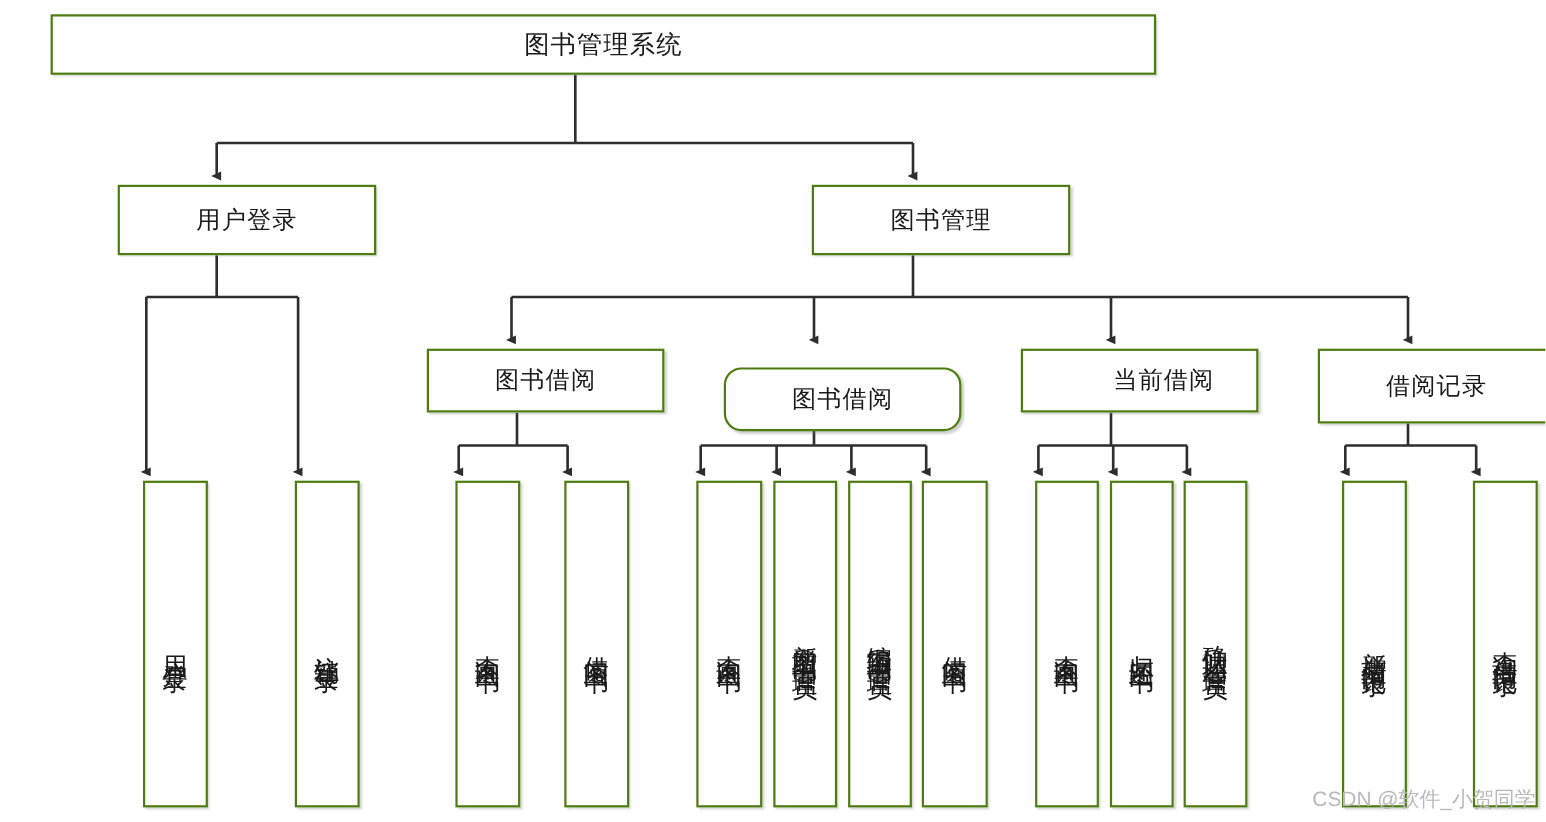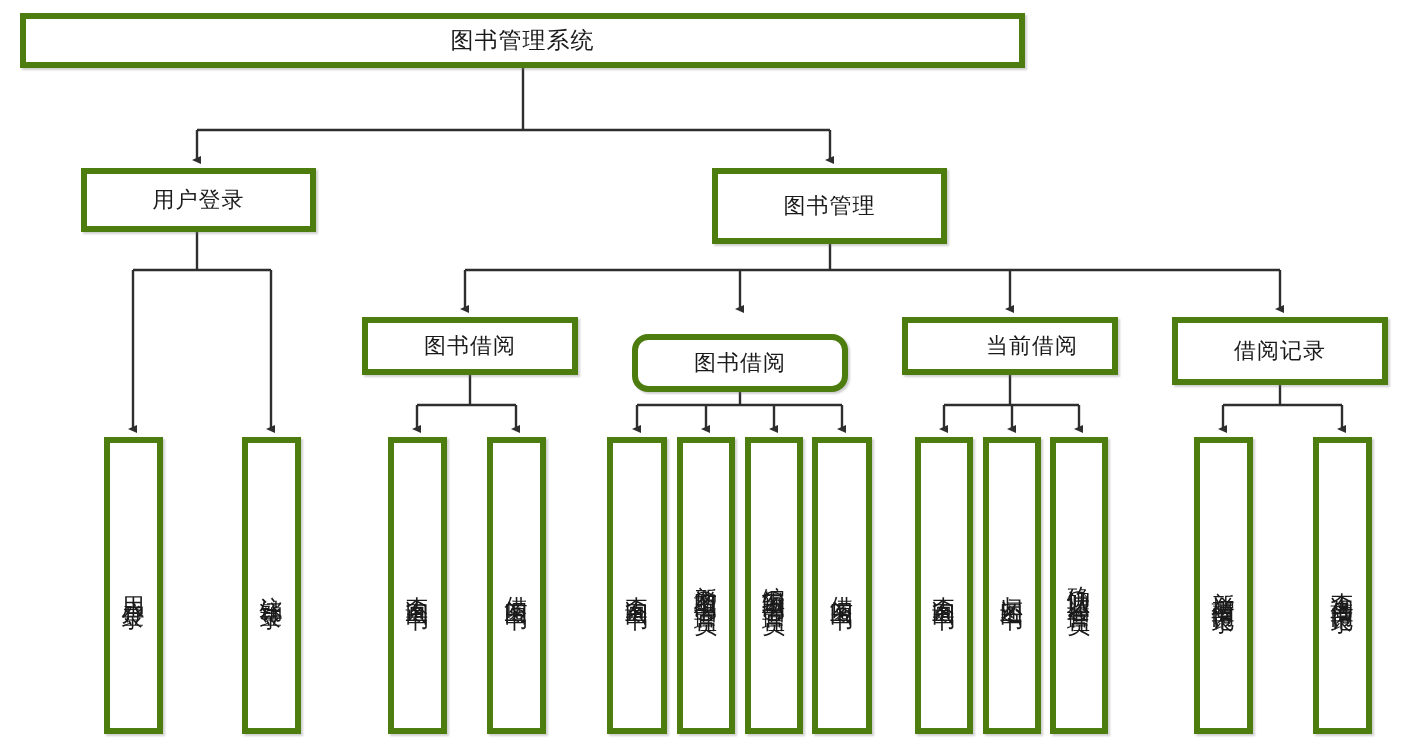--- a/index.html
+++ b/index.html
@@ -23,27 +23,28 @@
     left: 0;
     top: 0;
     width: 1405px;
     height: 747px;
     pointer-events: none;
   }
   .node {
     position: absolute;
     box-sizing: border-box;
     background: #ffffff;
-    border: 6px solid #4d7c0f;
+    border: 2px solid #4d7c0f;
     box-shadow: 2px 2px 2px rgba(120,120,120,0.35);
     display: flex;
     align-items: center;
     justify-content: center;
     color: #1a1a1a;
     z-index: 2;
+    margin-left: 26px;
   }
   .node .label {
     display: block;
     text-align: center;
     line-height: 1.18;
     white-space: pre-line;
   }
   
   .node.h .label {
     font-size: 22px;
@@ -132,21 +133,21 @@
     </g>
   </svg>
 
   <div class="node h root" style="left:20px; top:13px; width:1005px; height:55px;">
     <span class="label">图书管理系统</span>
   </div>
 
   <div class="node h" style="left:81px; top:168px; width:235px; height:64px;">
     <span class="label">用户登录</span>
   </div>
-  <div class="node h" style="left:712px; top:168px; width:235px; height:76px;">
+  <div class="node h" style="left:712px; top:168px; width:235px; height:64px;">
     <span class="label">图书管理</span>
   </div>
 
   <div class="node h" style="left:362px; top:317px; width:216px; height:58px;">
     <span class="label">图书借阅</span>
   </div>
   <div class="node h" style="left:632px; top:334px; width:216px; height:58px;border-radius:16px;">
     <span class="label">图书借阅</span>
   </div>
   <div class="node h" style="left:902px; top:317px; width:216px; height:58px;padding-left:44px;">
@@ -193,14 +194,15 @@
     <span class="label">确认归还（管理员）</span>
   </div>
 
   <div class="node v" style="left:1194px; top:437px; width:59px; height:297px;">
     <span class="label">新增借阅记录</span>
   </div>
   <div class="node v" style="left:1313px; top:437px; width:59px; height:297px;">
     <span class="label">查询借阅记录</span>
   </div>
 
+  <div class="watermark">CSDN @软件_小贺同学</div>
 
 </div>
 
 </body></html>

